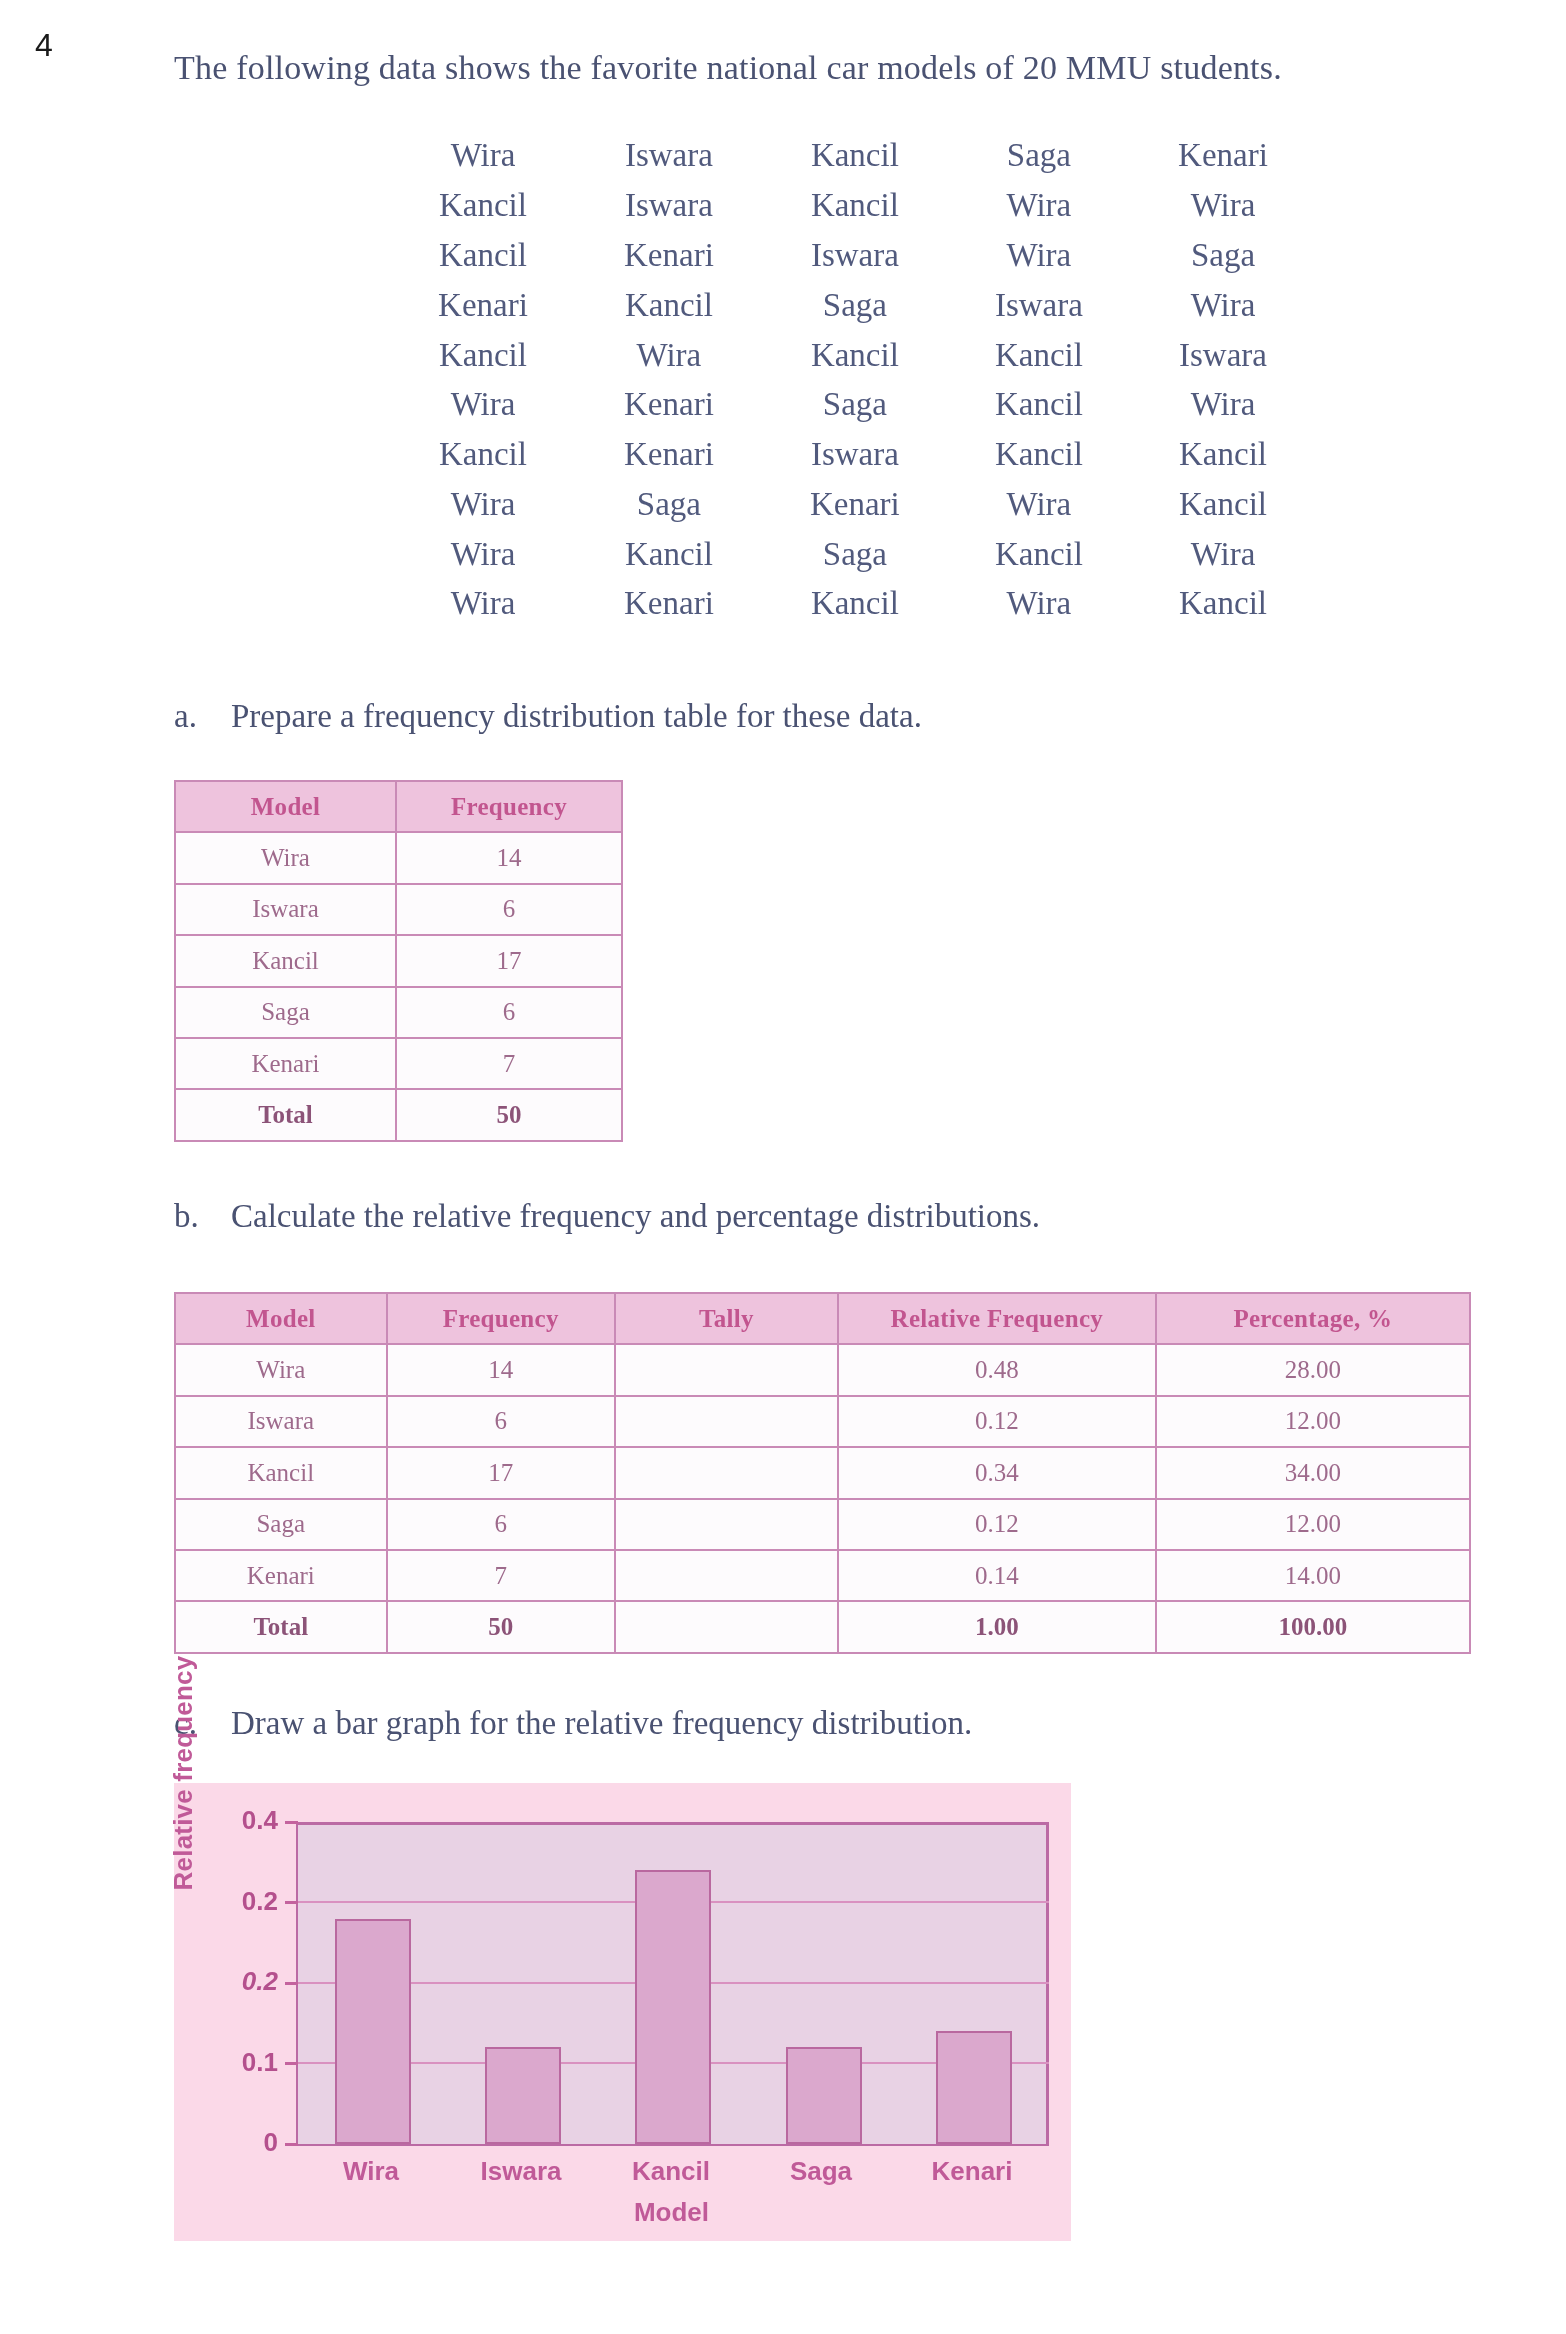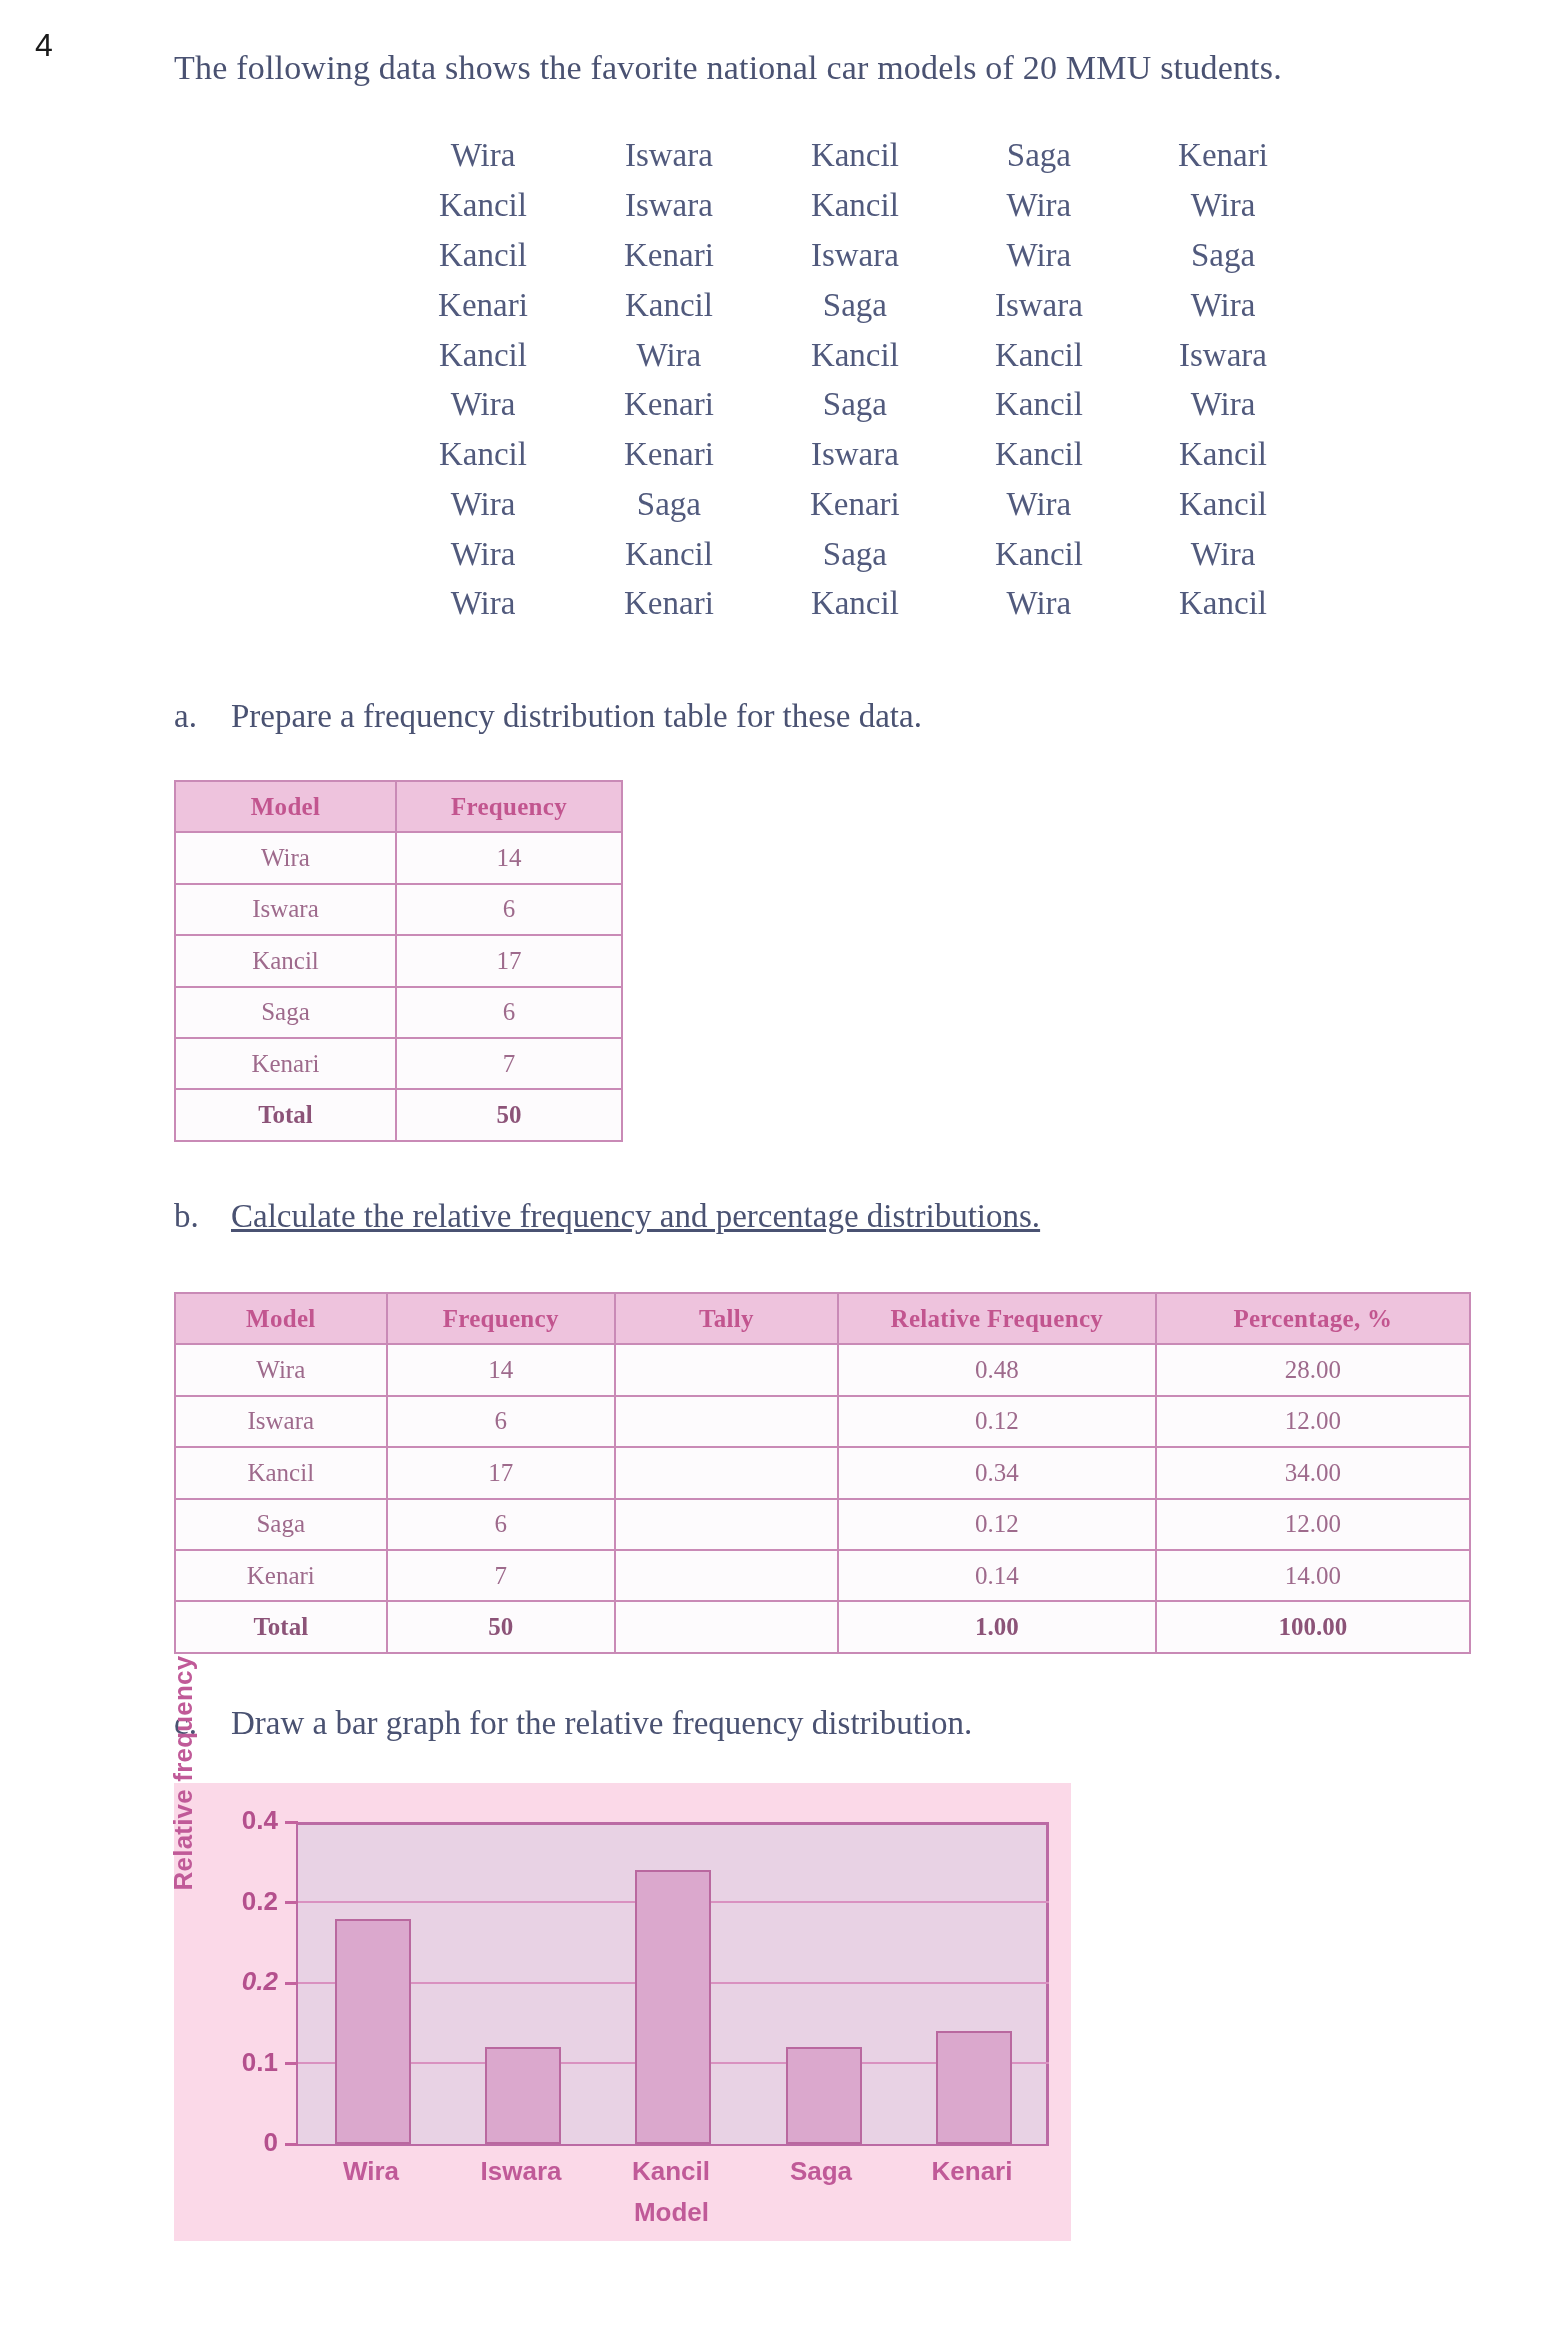--- a/index.html
+++ b/index.html
@@ -276,21 +276,21 @@
         <td>Kenari</td>
         <td>7</td>
       </tr>
       <tr class="total-row">
         <td>Total</td>
         <td>50</td>
       </tr>
     </tbody>
 </table>
 
-<div class="qline" style="left:174px;top:1198px;text-decoration:underline;">
+<div class="qline" style="left:174px;top:1198px;">
   <span class="lbl">b.</span><span>Calculate the relative frequency and percentage distributions.</span>
 </div>
 
 <table class="ftab" id="table-b">
   <thead>
       <tr>
         <th>Model</th>
         <th>Frequency</th>
         <th>Tally</th>
         <th>Relative Frequency</th>

